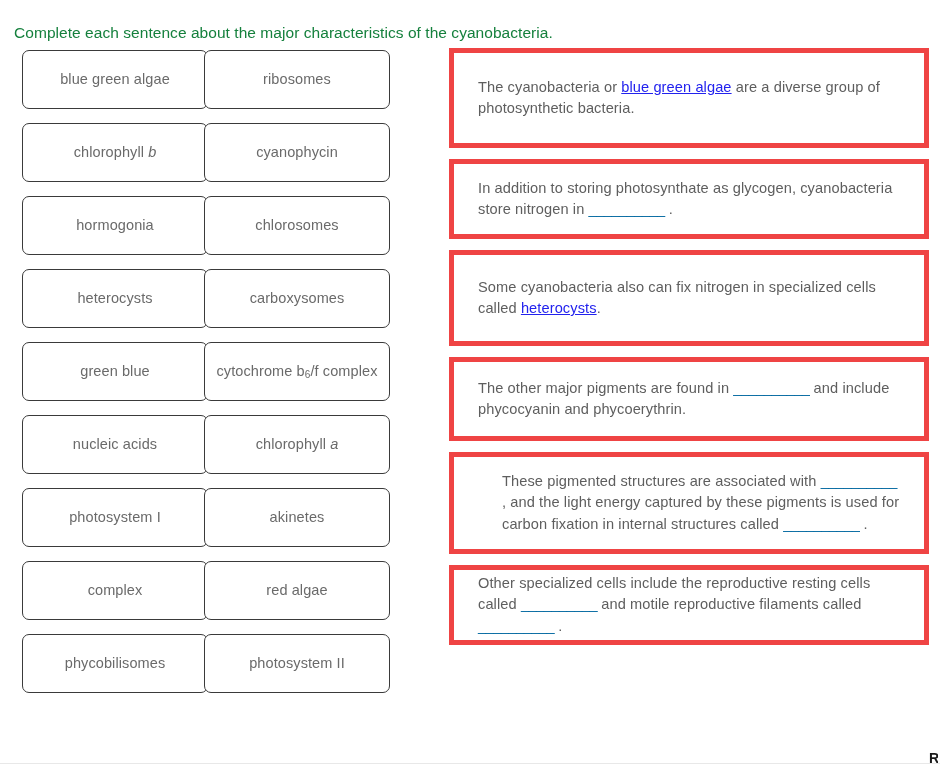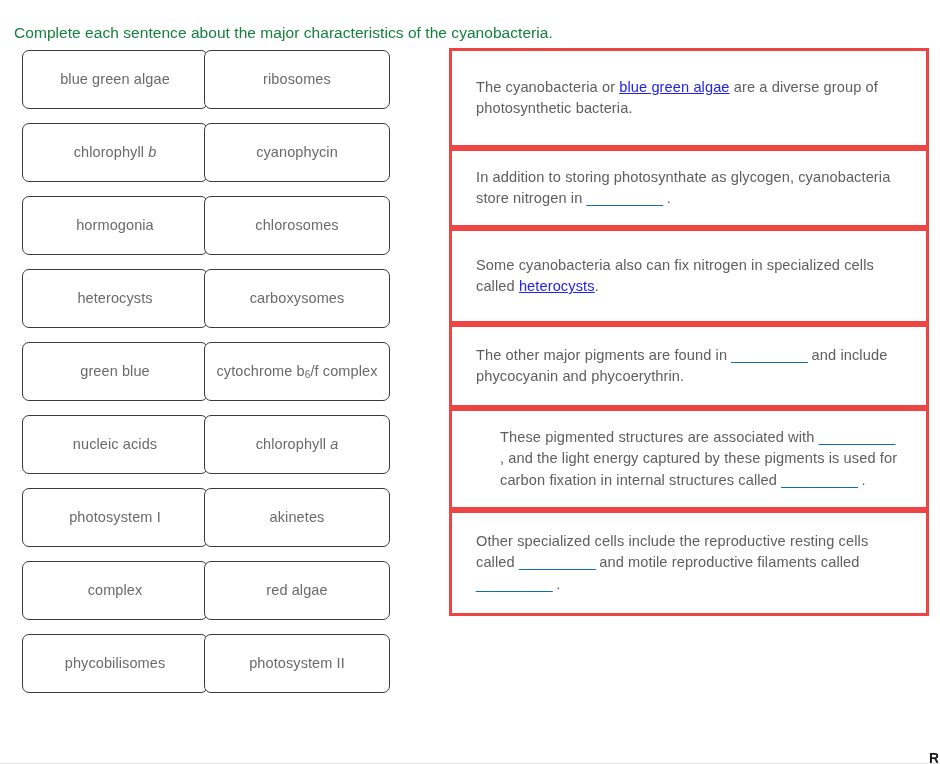--- a/index.html
+++ b/index.html
@@ -83,23 +83,24 @@
   .sentence-panel {
     position: absolute;
     left: 449px;
     top: 48px;
     width: 480px;
   }
 
   .sentence-card {
     position: relative;
     width: 480px;
-    border: 3px solid #ef4444;
+    border: 5px solid #ef4444;
     border-radius: 0;
     background: #ffffff;
+    margin-bottom: 11px;
     padding: 14px 24px 14px 24px;
     display: flex;
     align-items: center;
   }
   .sentence-text {
     font-size: 14.6px;
     line-height: 1.46;
     color: #5e5e5e;
     letter-spacing: 0.1px;
   }
@@ -114,21 +115,21 @@
     letter-spacing: -0.5px;
   }
 
   
   .h-1 { height: 100px; }
   .h-2 { height: 92px; }
   .h-3 { height: 80px; }
   .h-4 { height: 96px; }
   .h-5 { height: 84px; }
   .h-6 { height: 102px; padding-left: 48px; }
-  .h-7 { height: 106px; }
+  .h-7 { height: 80px; }
 
   
   .corner-glyph {
     position: absolute;
     right: 2px;
     bottom: -2px;
     font-size: 14px;
     font-weight: bold;
     color: #1a1a1a;
     overflow: hidden;

